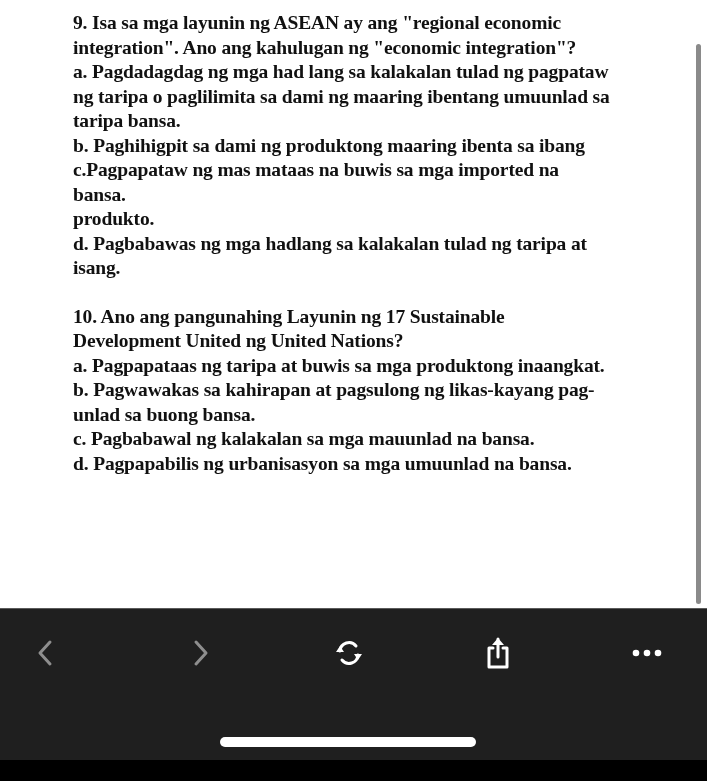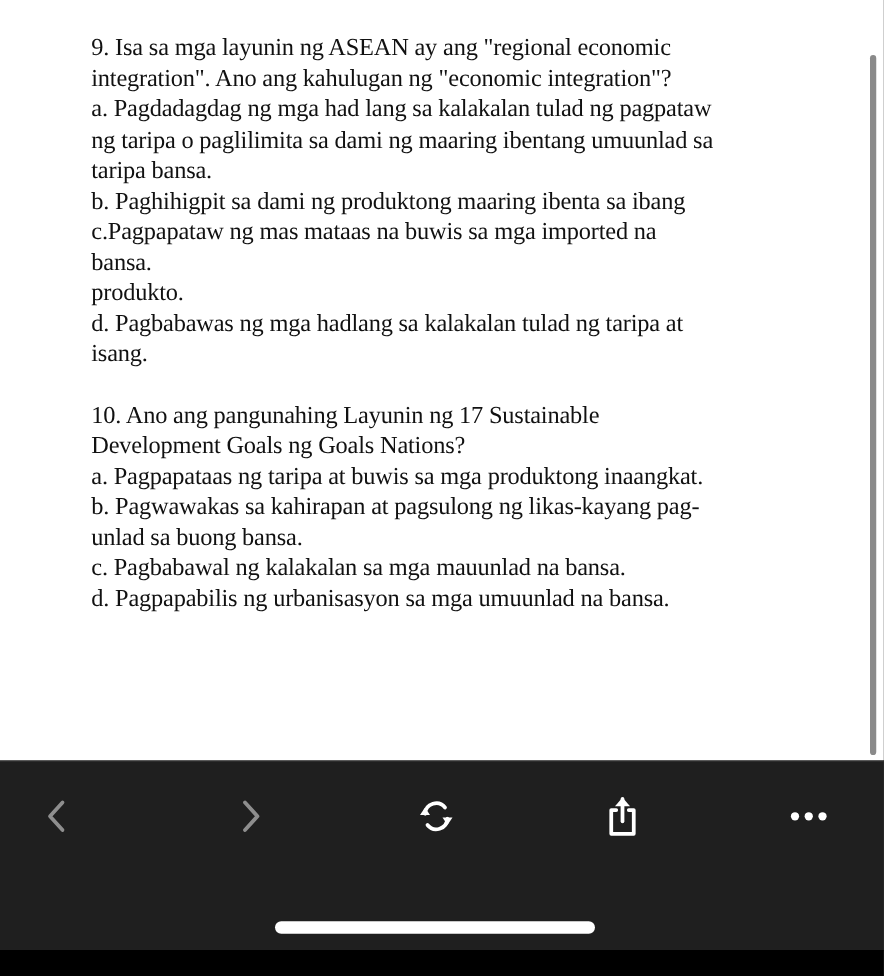--- a/index.html
+++ b/index.html
@@ -5,23 +5,24 @@
   html, body { margin: 0; padding: 0; }
   body {
     width: 707px; height: 781px; overflow: hidden; position: relative;
     background: #000; font-family: "Liberation Serif", "DejaVu Serif", serif;
   }
   .doc {
     position: absolute; left: 0; top: 0; width: 707px; height: 608px;
     background: #ffffff; overflow: hidden;
   }
   .content {
-    position: absolute; left: 73px; top: 27px; width: 580px;
+    position: absolute; left: 73px; top: 11px; width: 580px;
     font-size: 19.5px; line-height: 24.5px; color: #111;
     letter-spacing: -0.15px;
+    font-weight: bold;
   }
   .content p { margin: 0; }
   .question-block { margin-bottom: 24px; }
   .scrollbar {
     position: absolute; left: 696px; top: 44px; width: 5px; height: 560px;
     background: #8a8a8a; border-radius: 3px;
   }
   .toolbar {
     position: absolute; left: 0; top: 608px; width: 707px; height: 152px;
     background: #1f1f1f; border-top: 1px solid #5a5a5a;
@@ -51,21 +52,21 @@
       <p>taripa bansa.</p>
       <p>b. Paghihigpit sa dami ng produktong maaring ibenta sa ibang</p>
       <p>c.Pagpapataw ng mas mataas na buwis sa mga imported na</p>
       <p>bansa.</p>
       <p>produkto.</p>
       <p>d. Pagbabawas ng mga hadlang sa kalakalan tulad ng taripa at</p>
       <p>isang.</p>
     </div>
     <div class="question-block">
       <p>10. Ano ang pangunahing Layunin ng 17 Sustainable</p>
-      <p>Development Goals ng Goals Nations?</p>
+      <p>Development United ng United Nations?</p>
       <p>a. Pagpapataas ng taripa at buwis sa mga produktong inaangkat.</p>
       <p>b. Pagwawakas sa kahirapan at pagsulong ng likas-kayang pag-</p>
       <p>unlad sa buong bansa.</p>
       <p>c. Pagbabawal ng kalakalan sa mga mauunlad na bansa.</p>
       <p>d. Pagpapabilis ng urbanisasyon sa mga umuunlad na bansa.</p>
     </div>
   </div>
   <div class="scrollbar"></div>
 </div>
 

